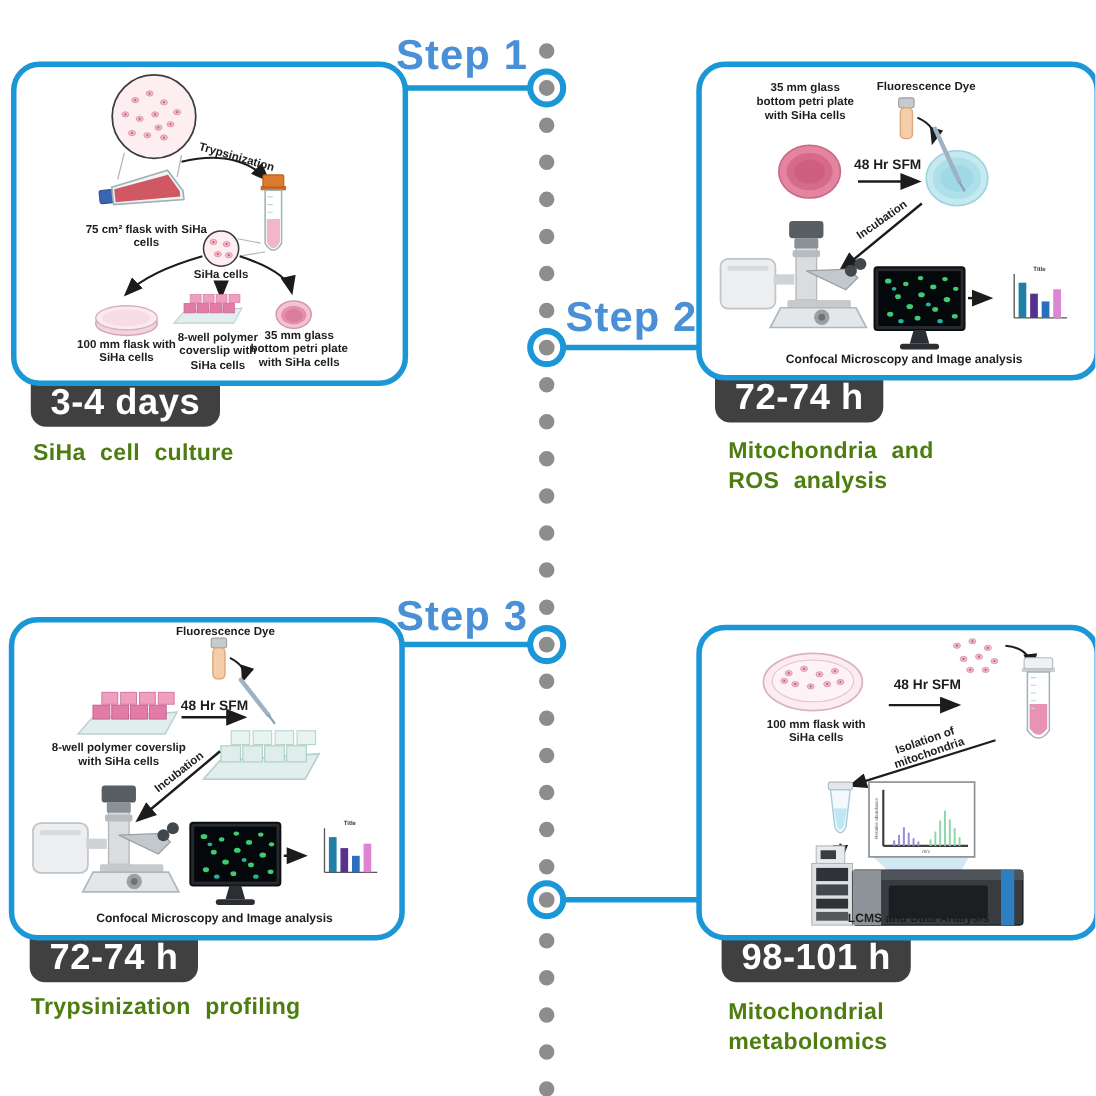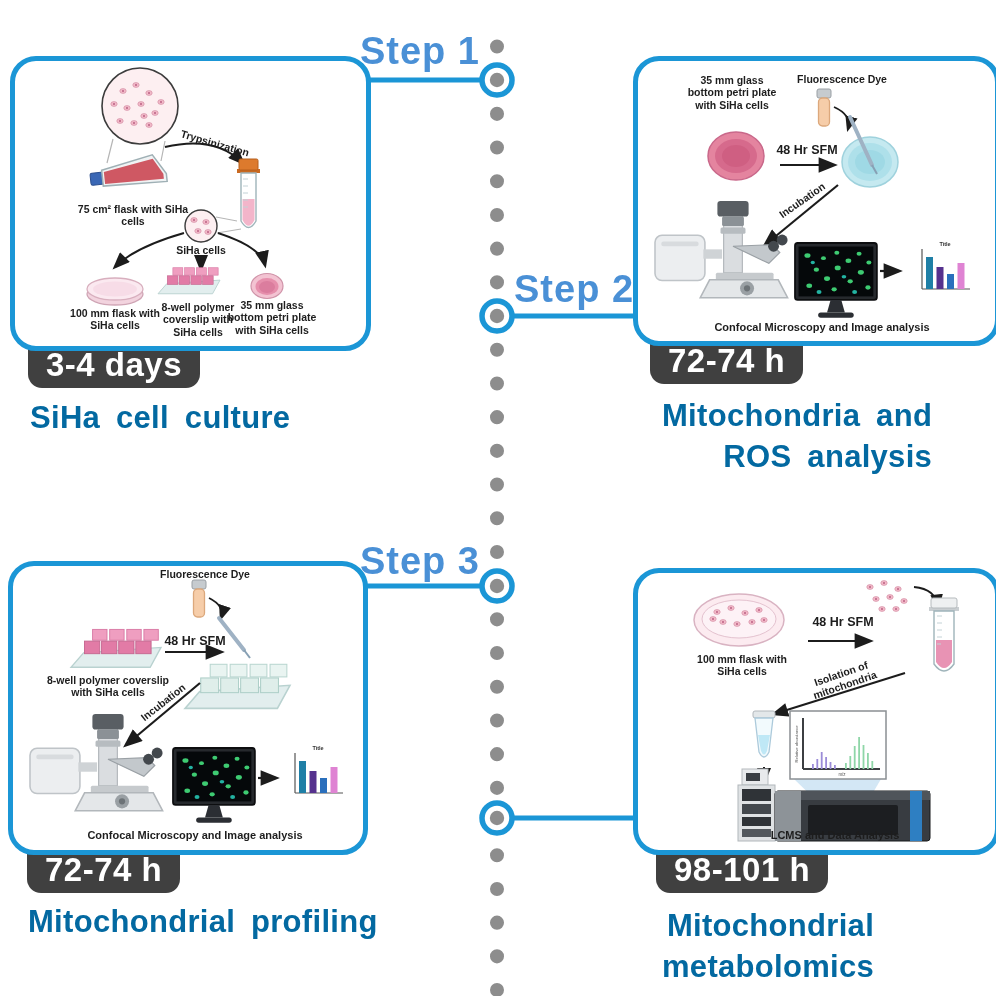--- a/index.html
+++ b/index.html
@@ -4,22 +4,22 @@
 <style>
   html,body{margin:0;padding:0;background:#fff;}
   #canvas{position:relative;width:996px;height:996px;background:#ffffff;
           font-family:"Liberation Sans", sans-serif;overflow:hidden;margin-top:28px;}
   #wire{position:absolute;left:0;top:0;z-index:0;}
   .panel{position:absolute;background:#fff;border:5px solid #1b96d6;border-radius:26px;z-index:2;}
   .panel svg{position:absolute;left:0;top:0;}
   .badge{position:absolute;background:#404040;color:#fff;font-weight:bold;font-size:33px;
          padding:0 18px;height:54px;line-height:62px;border-radius:14px;z-index:1;letter-spacing:0.5px;}
   .step-label{position:absolute;color:#4a90d6;font-weight:bold;font-size:38px;z-index:3;letter-spacing:1px;}
-  .title{position:absolute;color:#0369a1;font-weight:bold;font-size:31px;line-height:1.32;
-         white-space:pre-line;word-spacing:7px;letter-spacing:0.3px;z-index:3;text-align:right;}
+  .title{position:absolute;color:#4d7c0f;font-weight:bold;font-size:21px;line-height:1.32;
+         white-space:pre-line;word-spacing:7px;letter-spacing:0.3px;z-index:3;}
   .cap{position:absolute;font-weight:bold;font-size:10.5px;line-height:1.18;color:#1d1d1d;
        text-align:center;white-space:pre-line;}
   .cap-lg{font-size:12.5px;text-align:center;}
   .cap-ft{font-size:11px;}
   .rot{transform-origin:center center;}
 </style>
 </head>
 <body>
 
 <div id="canvas">
@@ -143,21 +143,21 @@
   <div class="step-label" style="right:516px;top:512px">Step 3</div>
 
   <div class="badge" style="left:28px;top:306px">3-4 days</div>
   <div class="badge" style="left:650px;top:302px">72-74 h</div>
   <div class="badge" style="left:27px;top:811px">72-74 h</div>
   <div class="badge" style="left:656px;top:811px">98-101 h</div>
 
   <div class="title" style="left:30px;top:370px">SiHa cell culture</div>
   <div class="title" style="left:662px;top:368px">Mitochondria and
 ROS analysis</div>
-  <div class="title" style="left:28px;top:874px">Mitochondrial  profiling</div>
+  <div class="title" style="left:28px;top:874px">Trypsinization  profiling</div>
   <div class="title" style="left:662px;top:878px">Mitochondrial
 metabolomics</div>
 
   <div class="panel" style="left:10px;top:28px;width:351px;height:285px">
     <svg width="351" height="285" viewBox="0 0 351 285">
       <circle cx="125" cy="45" r="38" fill="#fdeff1" stroke="#3c3c3c" stroke-width="1.6"></circle>
       <use href="#cellblob" transform="translate(108,30)"></use>
         <use href="#cellblob" transform="translate(121,24)"></use>
       <use href="#cellblob" transform="translate(134,32)"></use>
         <use href="#cellblob" transform="translate(112,47)"></use>

